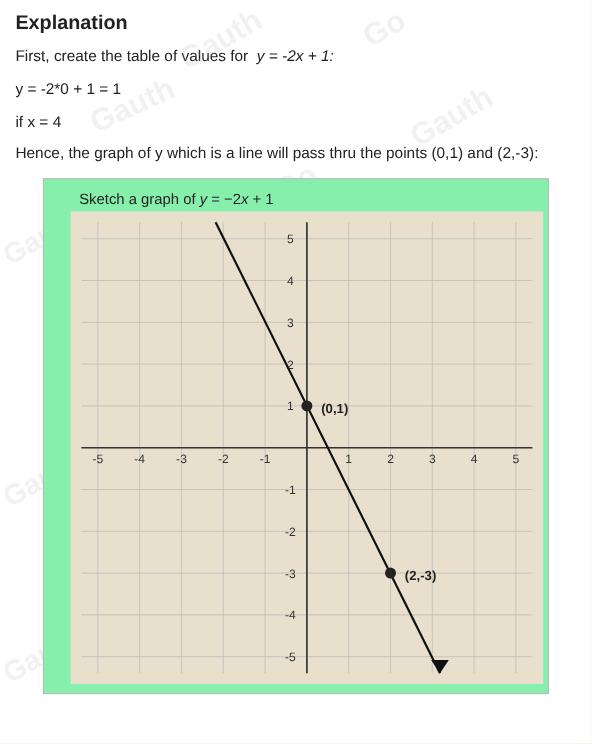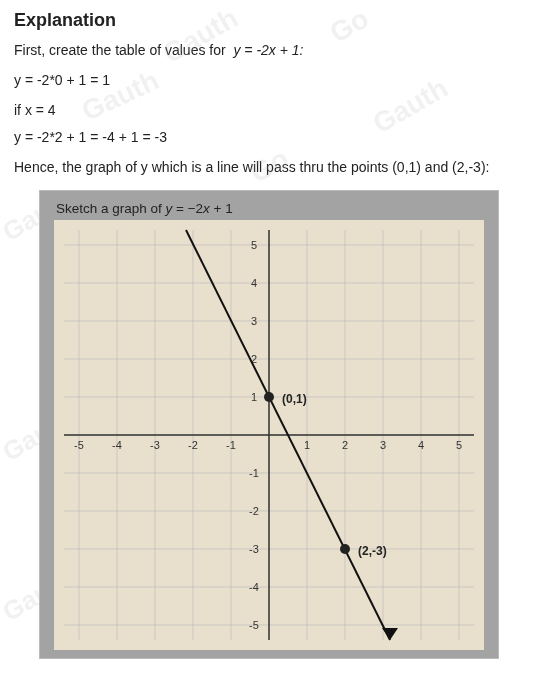--- a/index.html
+++ b/index.html
@@ -36,23 +36,23 @@
     }
     .text-block .math {
       font-style: italic;
     }
     .section {
       margin-bottom: 6px;
     }
     .graph-container {
       margin: 10px auto 0 auto;
       width: 460px;
-      background: #a3a3a3;
+      background: #86efac;
       border: 1px solid #bbb;
-      padding: 10px 8px 8px 8px;
+      padding: 10px 8px 8px 24px;
       position: relative;
     }
     .graph-title {
       font-size: 13.5px;
       margin-bottom: 4px;
       margin-left: 8px;
     }
     .graph-title .math-italic {
       font-style: italic;
     }
@@ -81,21 +81,20 @@
 <div class="text-block section">
   First, create the table of values for &nbsp;<span class="math">y = -2x + 1:</span>
 </div>
 
 <div class="section">
   <div class="text-block">y = -2*0 + 1 = 1</div>
 </div>
 
 <div class="section">
   <div class="text-block">if x = 4</div>
-  <div class="text-block">y = -2*2 + 1 = -4 + 1 = -3</div>
 </div>
 
 <div class="text-block section">Hence, the graph of y which is a line will pass thru the points (0,1) and (2,-3):</div>
 
 <div class="graph-container">
   <div class="graph-title">
     Sketch a graph of <span class="math-italic">y</span> = −2<span class="math-italic">x</span> + 1
   </div>
   <svg class="graph" width="430" height="430" viewBox="0 0 430 430">
 

